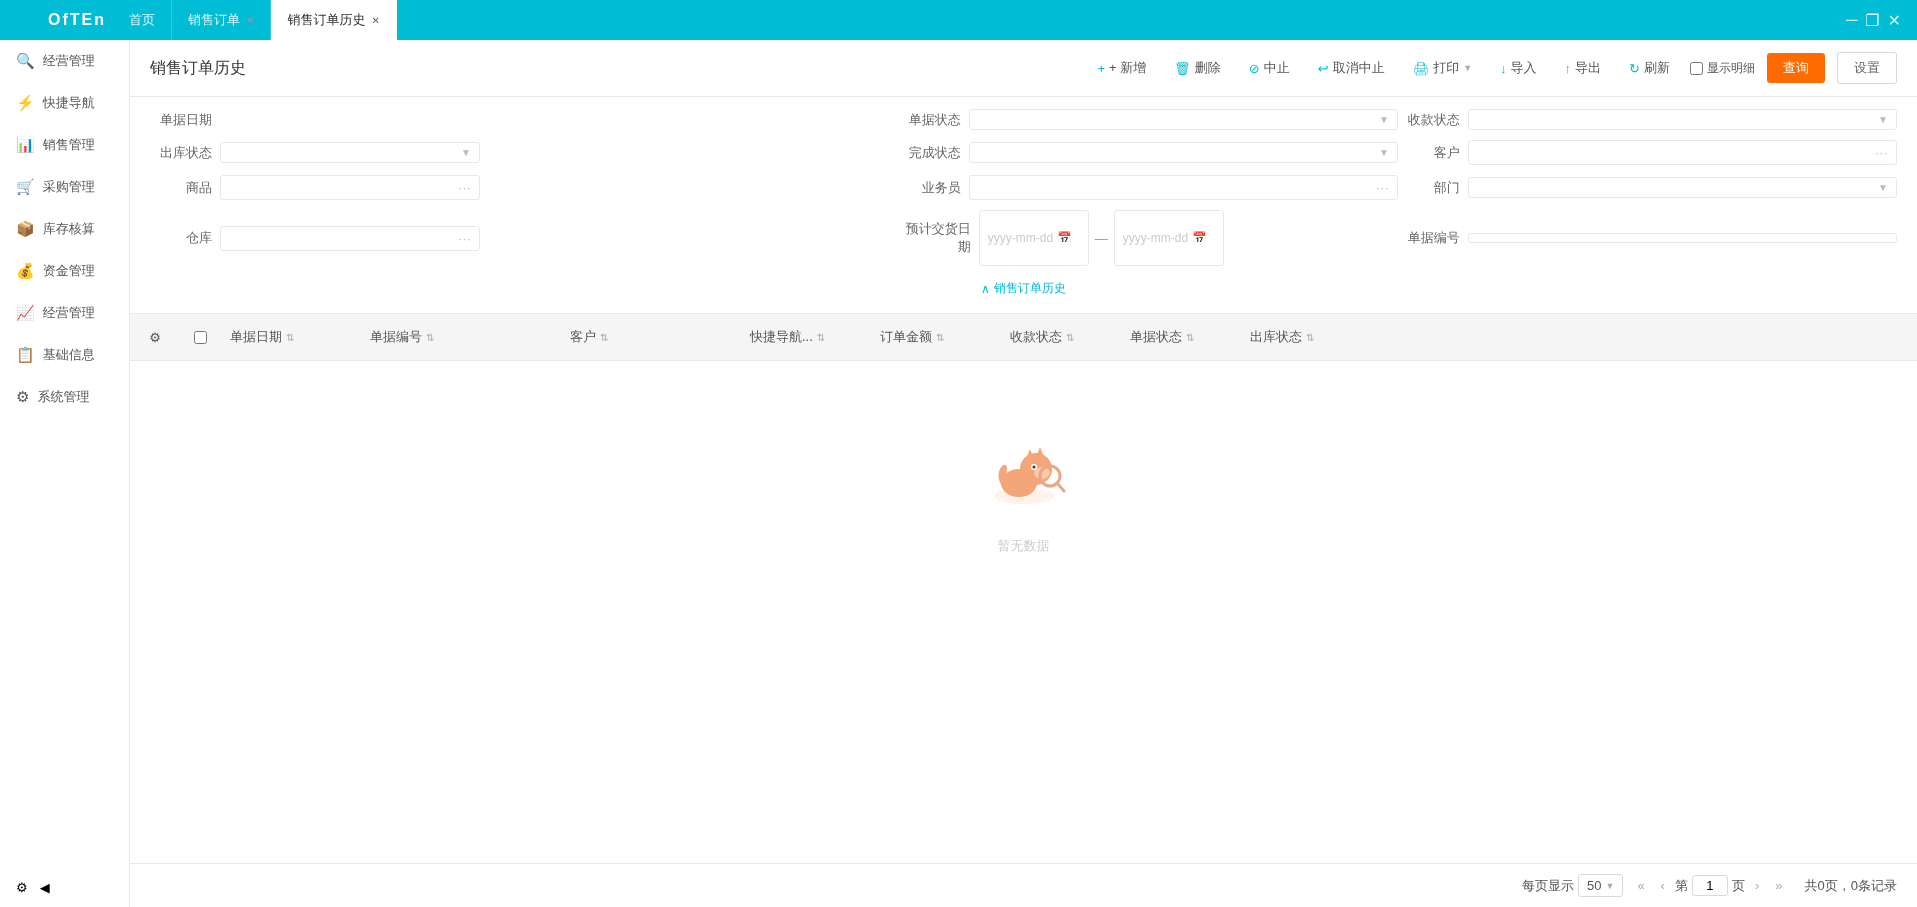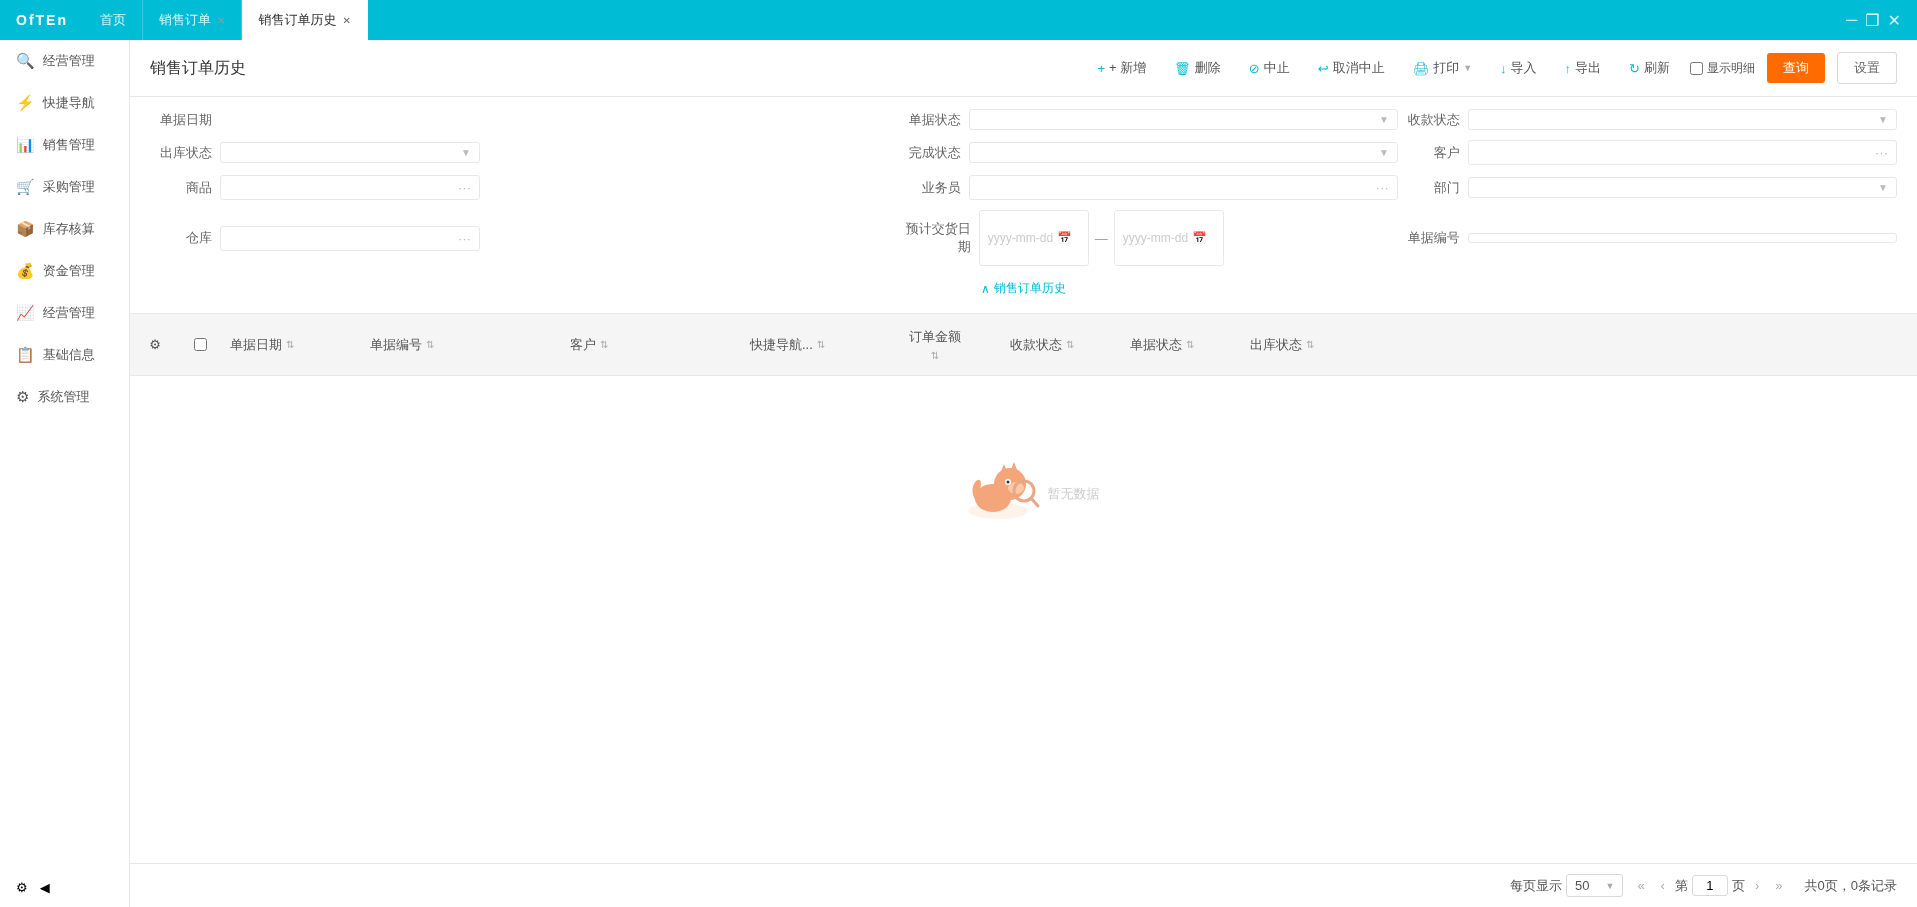--- a/index.html
+++ b/index.html
@@ -6,21 +6,21 @@
     body { font-family: 'Microsoft YaHei', Arial, sans-serif; font-size: 13px; background: #f5f5f5; display: flex; flex-direction: column; height: 907px; overflow: hidden; }
     
     
     .top-bar { background: #00bcd4; height: 40px; display: flex; align-items: center; padding: 0; flex-shrink: 0; }
     .tab-item { display: flex; align-items: center; padding: 0 16px; height: 40px; color: rgba(255,255,255,0.85); cursor: pointer; font-size: 13px; gap: 6px; border-right: 1px solid rgba(255,255,255,0.2); }
     .tab-item.active { background: #fff; color: #333; }
     .tab-item .close-btn { font-size: 10px; color: #999; cursor: pointer; }
     .tab-item.active .close-btn { color: #666; }
     .top-bar-right { margin-left: auto; display: flex; align-items: center; padding-right: 16px; gap: 8px; }
     .top-bar-right .icon-btn { color: rgba(255,255,255,0.85); cursor: pointer; font-size: 16px; }
-    .app-logo { color: #fff; font-size: 14px; font-weight: bold; padding: 0 16px; letter-spacing: 2px; }
+    .app-logo { color: #fff; font-size: 16px; font-weight: bold; padding: 0 7px; letter-spacing: 2px; margin-left: 41px; }
 
     
     .main-layout { display: flex; flex: 1; overflow: hidden; }
     
     
     .sidebar { width: 130px; background: #fff; border-right: 1px solid #e8e8e8; display: flex; flex-direction: column; flex-shrink: 0; }
     .sidebar-menu-item { display: flex; align-items: center; padding: 12px 16px; cursor: pointer; color: #555; gap: 8px; font-size: 13px; }
     .sidebar-menu-item .menu-icon { font-size: 15px; }
     .sidebar-bottom { margin-top: auto; padding: 12px 16px; display: flex; gap: 12px; }
 
@@ -59,35 +59,35 @@
     .table-section { flex: 1; overflow: auto; background: #fff; margin: 0; }
     .table-header { display: flex; align-items: center; background: #f5f5f5; border-bottom: 1px solid #e8e8e8; padding: 8px 0; font-size: 13px; color: #555; min-width: 1600px; }
     .th-cell { padding: 6px 10px; display: flex; align-items: center; gap: 4px; white-space: nowrap; }
     .th-cell .sort-icon { font-size: 10px; color: #aaa; }
     .th-settings { width: 50px; justify-content: center; }
     .th-check { width: 40px; justify-content: center; }
     .th-date { width: 140px; }
     .th-number { width: 200px; }
     .th-customer { width: 180px; }
     .th-delivery { width: 130px; }
-    .th-amount { width: 130px; flex-direction: column; }
+    .th-amount { width: 130px; }
     .th-receipt { width: 120px; }
     .th-status { width: 120px; }
     .th-outbound { width: 120px; }
     .th-action { flex: 1; justify-content: flex-end; padding-right: 20px; }
     
     
-    .empty-state { display: flex; flex-direction: row; align-items: center; justify-content: center; padding: 60px 0; }
+    .empty-state { display: flex; flex-direction: column; align-items: center; justify-content: center; padding: 60px 0; }
     .empty-icon { width: 100px; height: 100px; position: relative; }
     .empty-text { color: #ccc; font-size: 13px; margin-top: 16px; }
     
     
     .footer { background: #fff; border-top: 1px solid #e8e8e8; padding: 10px 20px; display: flex; align-items: center; justify-content: flex-end; gap: 8px; flex-shrink: 0; }
     .page-size-select { display: flex; align-items: center; gap: 4px; font-size: 13px; color: #555; }
-    .select-control { border: 1px solid #d9d9d9; padding: 3px 8px; border-radius: 3px; font-size: 13px; display: flex; align-items: center; gap: 16px; cursor: pointer; text-align: right; }
+    .select-control { border: 1px solid #d9d9d9; padding: 3px 8px; border-radius: 3px; font-size: 13px; display: flex; align-items: center; gap: 4px; cursor: pointer; text-align: right; }
     .page-nav { display: flex; align-items: center; gap: 4px; font-size: 13px; color: #555; }
     .page-btn { cursor: pointer; color: #aaa; padding: 2px 6px; }
     .page-input { border: 1px solid #d9d9d9; border-radius: 3px; padding: 2px 6px; width: 36px; text-align: center; font-size: 13px; }
     .page-total { color: #555; font-size: 13px; margin-left: 8px; }
 
     
     ::-webkit-scrollbar { width: 6px; height: 6px; }
     ::-webkit-scrollbar-track { background: #f1f1f1; }
     ::-webkit-scrollbar-thumb { background: #ccc; border-radius: 3px; }
   </style>

